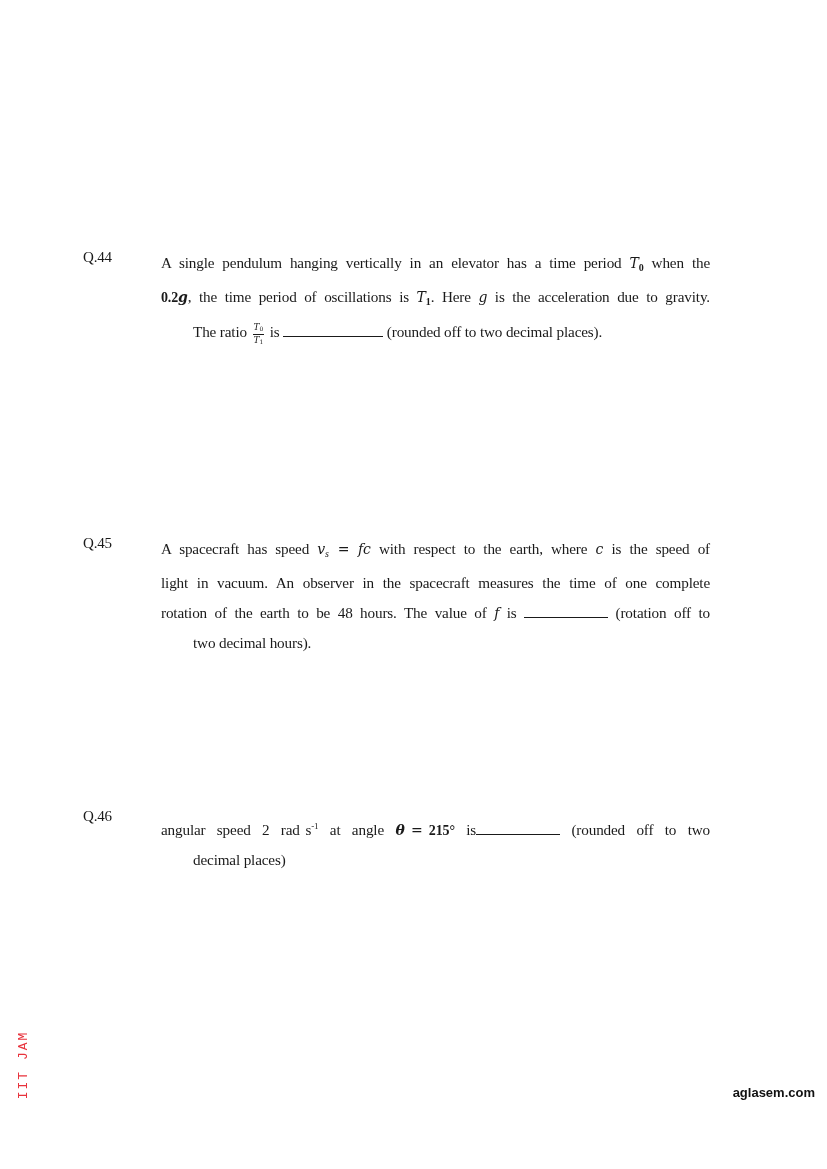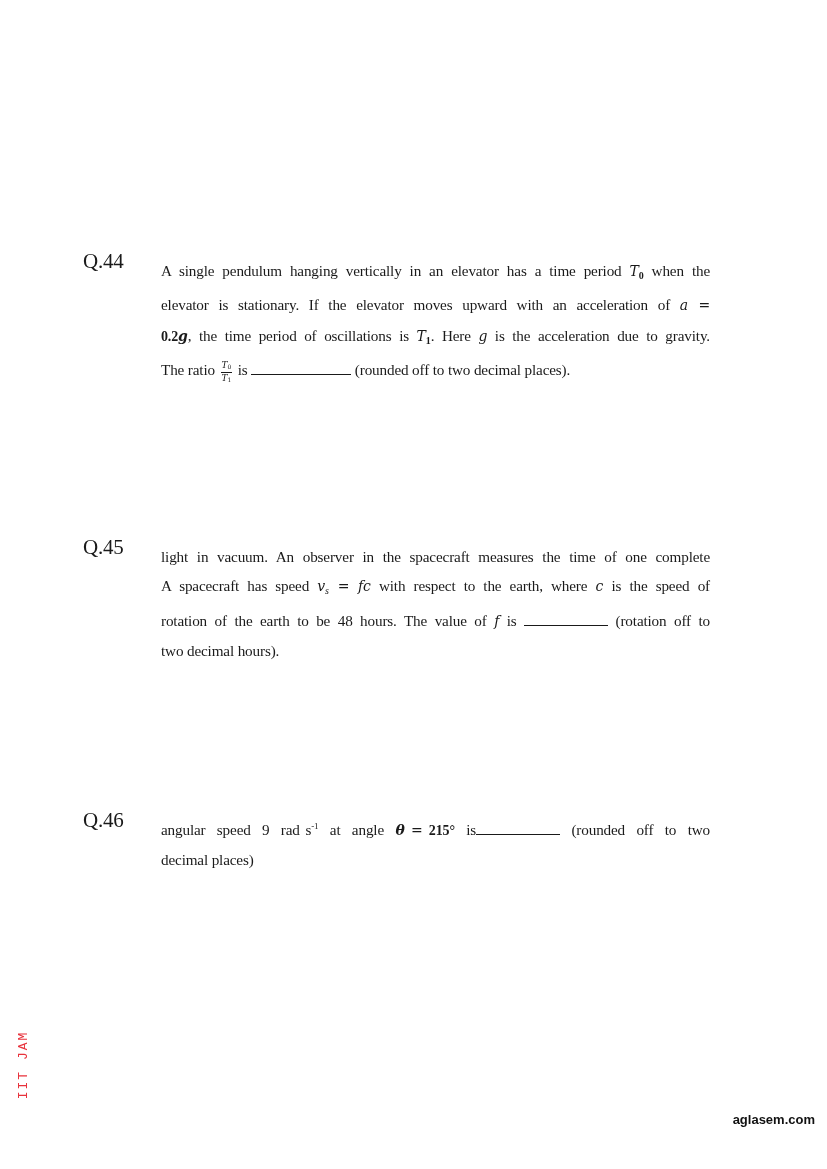--- a/index.html
+++ b/index.html
@@ -4,30 +4,30 @@
 <style>
   html, body { margin: 0; padding: 0; background: #ffffff; }
   body {
     width: 827px; height: 1169px; position: relative; overflow: hidden;
     font-family: "Liberation Serif", "DejaVu Serif", serif;
     color: #1a1a1a;
   }
   .question { position: absolute; left: 0; width: 827px; }
   .qnum {
     position: absolute; left: 83px; top: 0;
-    font-size: 21px; letter-spacing: -0.2px;
+    font-size: 15px; letter-spacing: -0.2px;
   }
   .qbody {
-    position: absolute; left: 161px; width: 549px; top: 8px;
+    position: absolute; left: 161px; width: 549px; top: 0;
     font-size: 15.2px; line-height: 29.3px;
     text-align: justify; text-align-last: left;
     letter-spacing: -0.15px;
   }
   .line { display: block; white-space: nowrap; text-align: justify; text-align-last: justify; }
-  .line.last { text-align-last: left; }
+  .line.last { text-align-last: left; margin-left: 32px; }
   .m { font-family: "DejaVu Serif", "Liberation Serif", serif; font-style: italic; font-size: 14px; }
   .mb { font-family: Liberation Serif, serif; font-weight: bold; font-size: 14px; }
   .mr { font-family: "DejaVu Serif", "Liberation Serif", serif; font-size: 14px; }
   sub.s { font-size: 10px; font-style: normal; font-weight: bold; vertical-align: -3px; }
   sub.si { font-size: 10px; font-style: italic; vertical-align: -3px; }
   sup.s { font-size: 9px; vertical-align: 6px; }
   .blank { display: inline-block; border-bottom: 1px solid #1a1a1a; height: 14px; vertical-align: baseline; }
   .frac {
     display: inline-block; vertical-align: middle; text-align: center;
     font-family: "DejaVu Serif", serif; font-style: italic; font-size: 9px; line-height: 10px;
@@ -51,50 +51,49 @@
     font-size: 13px; color: #e8323c;
   }
   .watermark span {
     display: block; position: absolute; left: 50%; top: 50%;
     transform: translate(-50%, -50%) rotate(-90deg);
     white-space: nowrap; letter-spacing: 2px;
   }
   .site {
     position: absolute; right: 12px; top: 1085px;
     font-family: "Liberation Sans", "DejaVu Sans", sans-serif;
-    font-weight: bold; font-size: 13px; color: #111; margin-top: 27px;
+    font-weight: bold; font-size: 13px; color: #111;
   }
 </style>
 </head>
 <body>
 
 <div class="question" style="top:248px;">
   <div class="qnum" style="top:1px;">Q.44</div>
   <div class="qbody">
     <span class="line"><span>A single pendulum hanging vertically in an elevator has a time period </span><span class="m">T</span><sub class="s">0</sub><span> when the</span></span>
-    <span class="line"><span>elevator is stationary.  If the elevator moves upward with an acceleration of </span><span class="m">a</span><span class="mr"> =</span></span>
     <span class="line"><span class="mb">0.2</span><span class="m" style="font-weight:bold">g</span><span>, the time period of oscillations is </span><span class="m">T</span><sub class="s">1</sub><span>. Here </span><span class="m">g</span><span> is the acceleration due to gravity.</span></span>
     <span class="line last"><span>The ratio </span><span class="frac"><span class="num"><span>T</span><sub>0</sub></span><span class="den"><span>T</span><sub>1</sub></span></span><span> is </span><span class="blank" style="width:100px;"></span><span> (rounded off to two decimal places).</span></span>
   </div>
 </div>
 
 <div class="question" style="top:534px;">
   <div class="qnum" style="top:1px;">Q.45</div>
   <div class="qbody">
+    <span class="line"><span>A spacecraft has speed </span><span class="m">v</span><sub class="si">s</sub><span class="mr"> = </span><span class="m">fc</span><span> with respect to the earth, where </span><span class="m">c</span><span> is the speed of</span></span>
     <span class="line"><span>light in vacuum.  An observer in the spacecraft measures the time of one complete</span></span>
-    <span class="line"><span>A spacecraft has speed </span><span class="m">v</span><sub class="si">s</sub><span class="mr"> = </span><span class="m">fc</span><span> with respect to the earth, where </span><span class="m">c</span><span> is the speed of</span></span>
     <span class="line"><span>rotation of the earth to be 48 hours.  The value of </span><span class="m">f</span><span> is </span><span class="blank" style="width:84px;"></span><span> (rotation off to</span></span>
     <span class="line last"><span>two decimal hours).</span></span>
   </div>
 </div>
 
 <div class="question" style="top:808px;">
   <div class="qnum" style="top:0px;">Q.46</div>
   <div class="qbody" style="top:4px;">
-    <span class="line" style="white-space:pre;"><span>angular  speed  9  rad s</span><sup class="s">-1</sup><span>  at  angle  </span><span class="m" style="font-weight:bold">θ</span><span class="mr"> = </span><span class="mb">215°</span><span>  is</span><span class="blank" style="width:84px;"></span><span>  (rounded  off  to  two</span></span>
+    <span class="line" style="white-space:pre;"><span>angular  speed  2  rad s</span><sup class="s">-1</sup><span>  at  angle  </span><span class="m" style="font-weight:bold">θ</span><span class="mr"> = </span><span class="mb">215°</span><span>  is</span><span class="blank" style="width:84px;"></span><span>  (rounded  off  to  two</span></span>
     <span class="line last"><span>decimal places)</span></span>
   </div>
 </div>
 
 <div class="watermark">
     <span>IIT JAM</span>
   </div>
 <div class="site">aglasem.com</div>
 
 </body></html>

